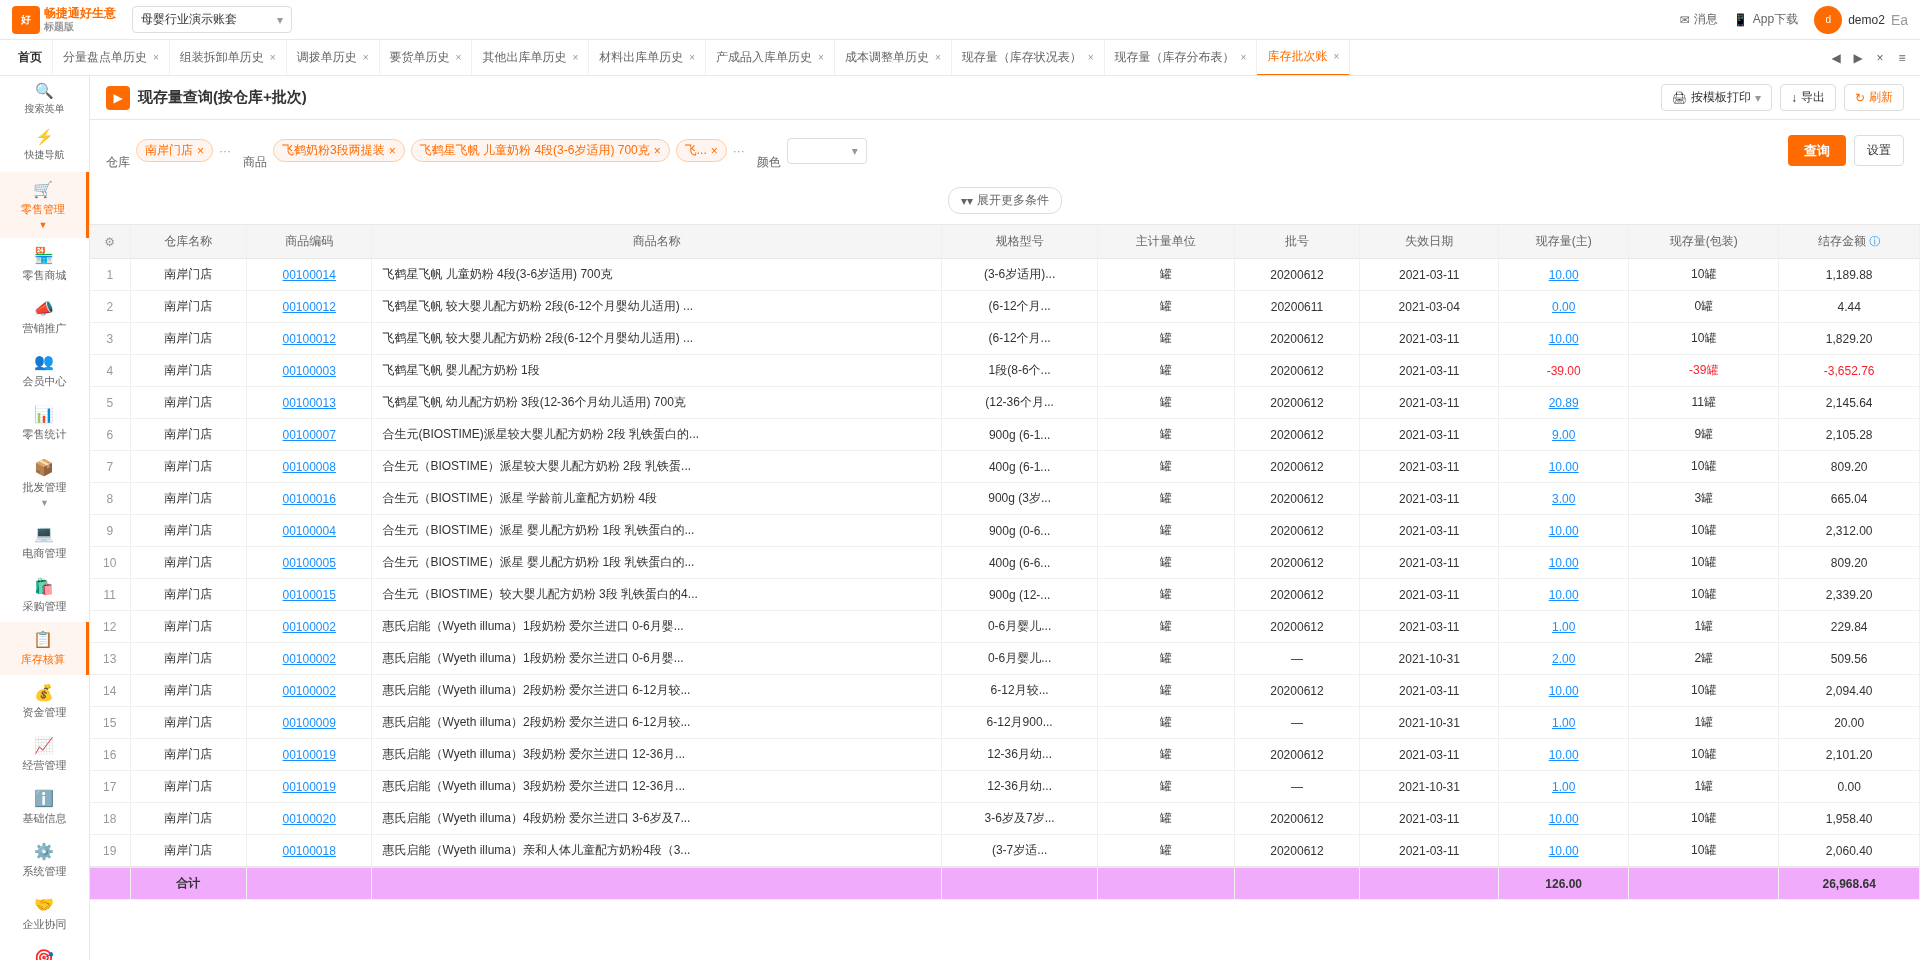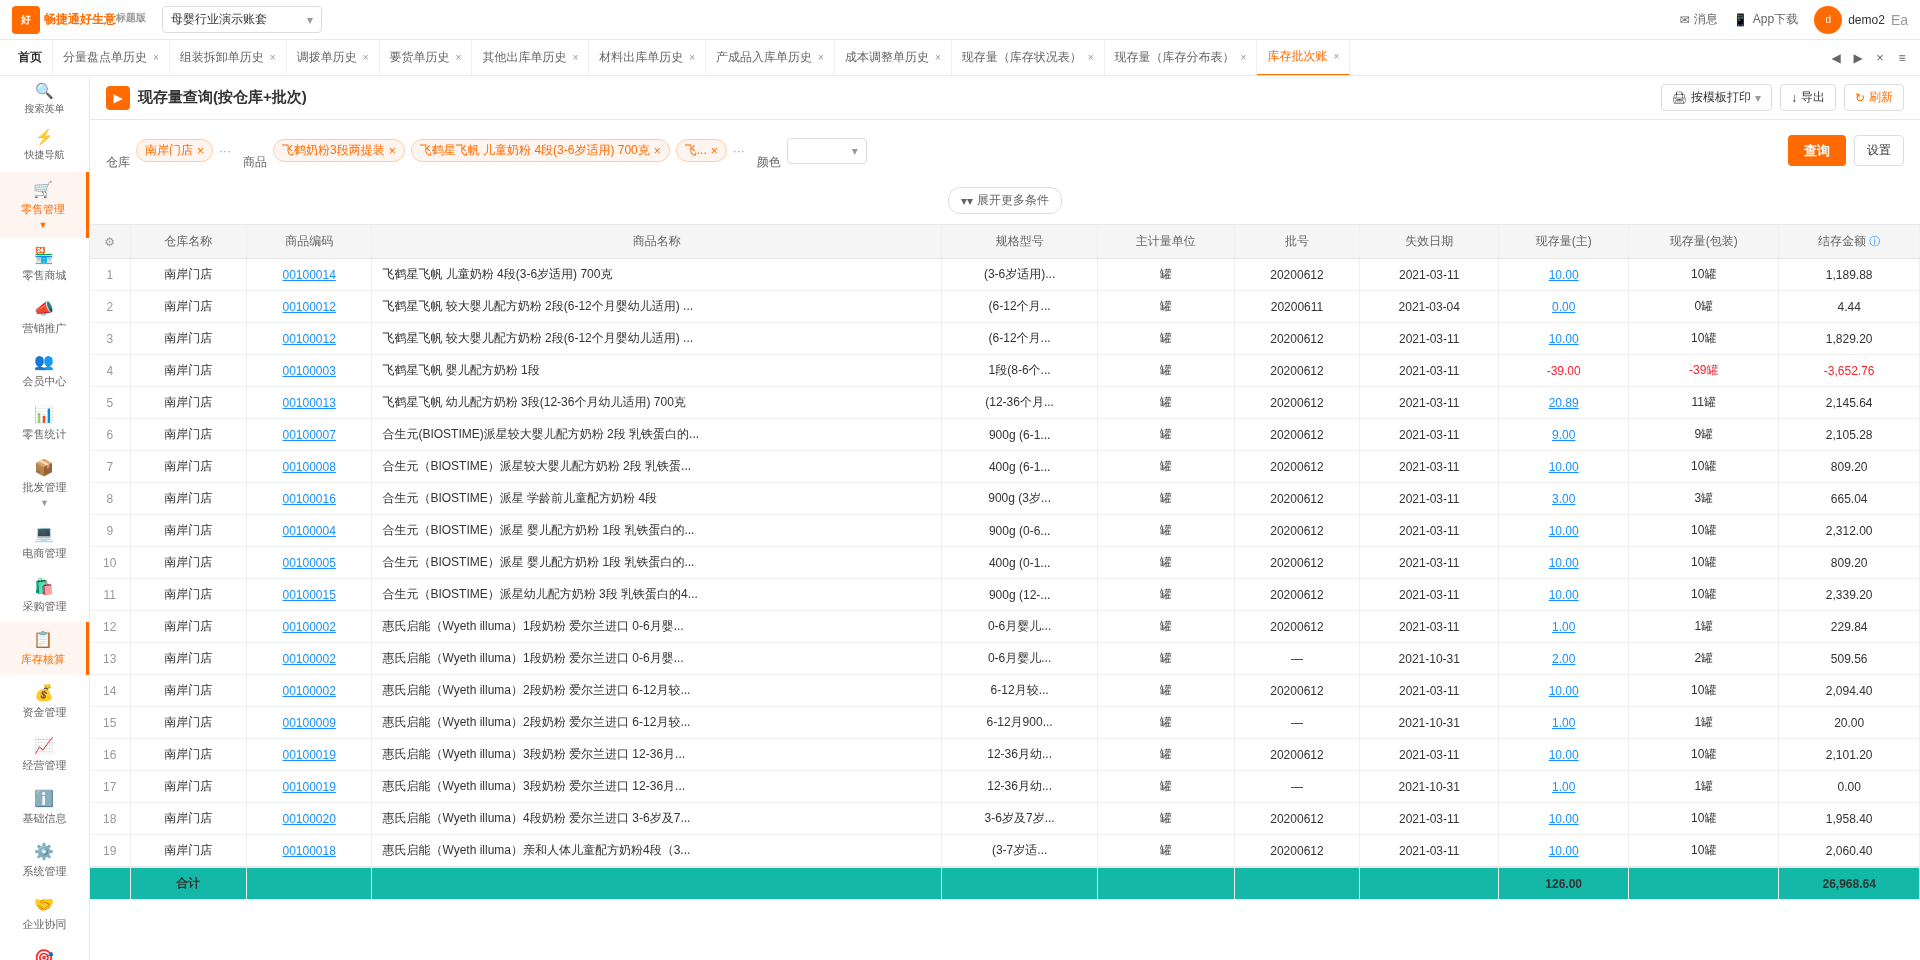--- a/index.html
+++ b/index.html
@@ -65,36 +65,36 @@
     
     .table-container { flex: 1; overflow: auto; padding: 0; background: #fff; margin: 0; }
     table { width: 100%; border-collapse: collapse; font-size: 12px; }
     thead tr { background: #f5f5f5; }
     th { padding: 8px 10px; text-align: center; font-weight: normal; color: #666; border-bottom: 1px solid #e8e8e8; border-right: 1px solid #f0f0f0; white-space: nowrap; position: sticky; top: 0; background: #f5f5f5; z-index: 1; }
     td { padding: 7px 10px; text-align: center; border-bottom: 1px solid #f0f0f0; border-right: 1px solid #f0f0f0; white-space: nowrap; }
     .td-left { text-align: left; }
     .td-blue { color: #1890ff; text-decoration: underline; cursor: pointer; }
     .td-red { color: #f5222d; }
     .td-bold { font-weight: bold; }
-    .footer-row td { background: #14b8a6; font-weight: bold; border-top: 2px solid #e8e8e8; }
+    .footer-row td { background: #f0abfc; font-weight: bold; border-top: 2px solid #e8e8e8; }
     .col-num { width: 40px; color: #999; }
     .gear-icon { color: #999; cursor: pointer; }
     
     
     ::-webkit-scrollbar { width: 6px; height: 6px; }
     ::-webkit-scrollbar-thumb { background: #ccc; border-radius: 3px; }
     ::-webkit-scrollbar-track { background: #f5f5f5; }
   </style>
 </head>
 <body>
 
 <div class="top-bar">
   <div class="logo">
     <div class="logo-icon">好</div>
-    <div style="display:flex;flex-direction:row;line-height:1.2">
+    <div style="display:flex;flex-direction:column;line-height:1.2">
       <span style="font-size:12px;color:#ff6b00;font-weight:bold">畅捷通好生意</span>
       <span style="font-size:10px;color:#999">标题版</span>
     </div>
   </div>
   <div class="store-selector">
     <span>母婴行业演示账套</span>
     <span style="color:#999">▾</span>
   </div>
   <div class="top-bar-right">
     <div class="top-bar-btn">
@@ -419,33 +419,33 @@
     <td>2021-03-11</td>
     <td class="td-blue" style="text-decoration:underline">10.00</td>
     <td class="">10罐</td>
     <td class="">2,312.00</td>
   </tr>
             <tr>
     <td class="col-num">10</td>
     <td>南岸门店</td>
     <td class="td-blue" style="cursor:pointer">00100005</td>
     <td class="td-left">合生元（BIOSTIME）派星 婴儿配方奶粉 1段 乳铁蛋白的...</td>
-    <td>400g (0-1...</td>
+    <td>400g (6-6...</td>
     <td>罐</td>
     <td>20200612</td>
     <td>2021-03-11</td>
     <td class="td-blue" style="text-decoration:underline">10.00</td>
     <td class="">10罐</td>
     <td class="">809.20</td>
   </tr>
             <tr>
     <td class="col-num">11</td>
     <td>南岸门店</td>
     <td class="td-blue" style="cursor:pointer">00100015</td>
-    <td class="td-left">合生元（BIOSTIME）派星幼儿配方奶粉 3段 乳铁蛋白的4...</td>
+    <td class="td-left">合生元（BIOSTIME）较大婴儿配方奶粉 3段 乳铁蛋白的4...</td>
     <td>900g (12-...</td>
     <td>罐</td>
     <td>20200612</td>
     <td>2021-03-11</td>
     <td class="td-blue" style="text-decoration:underline">10.00</td>
     <td class="">10罐</td>
     <td class="">2,339.20</td>
   </tr>
             <tr>
     <td class="col-num">12</td>

